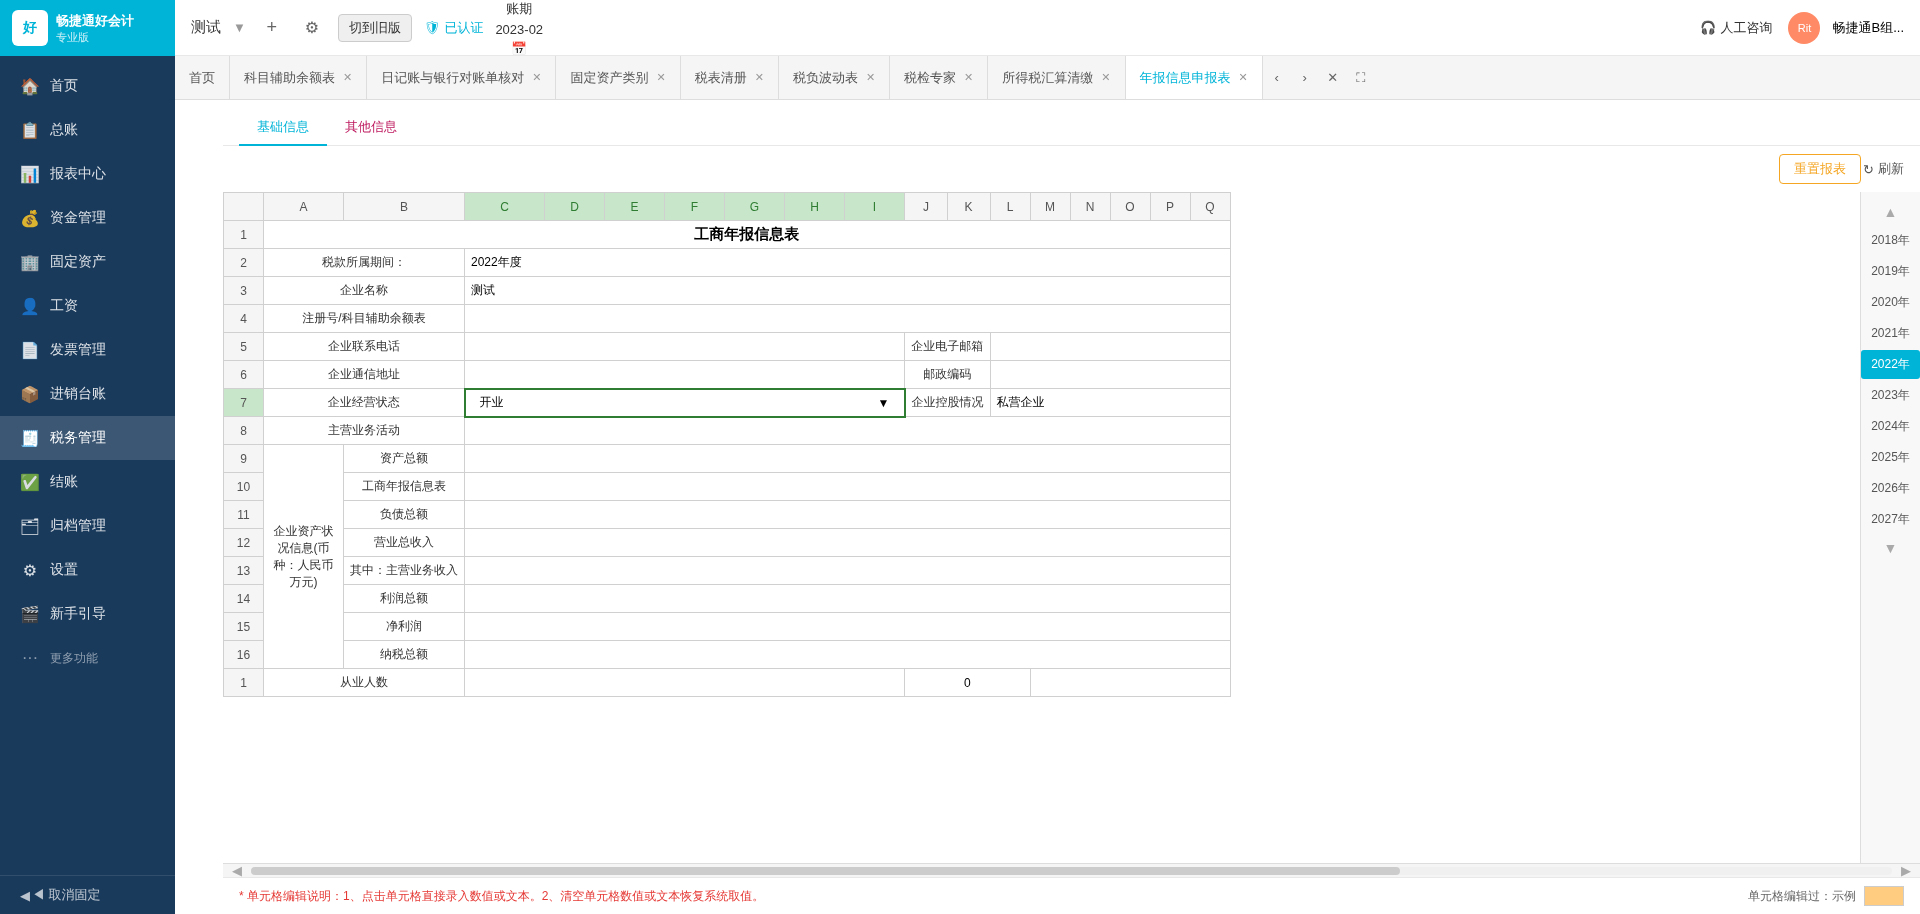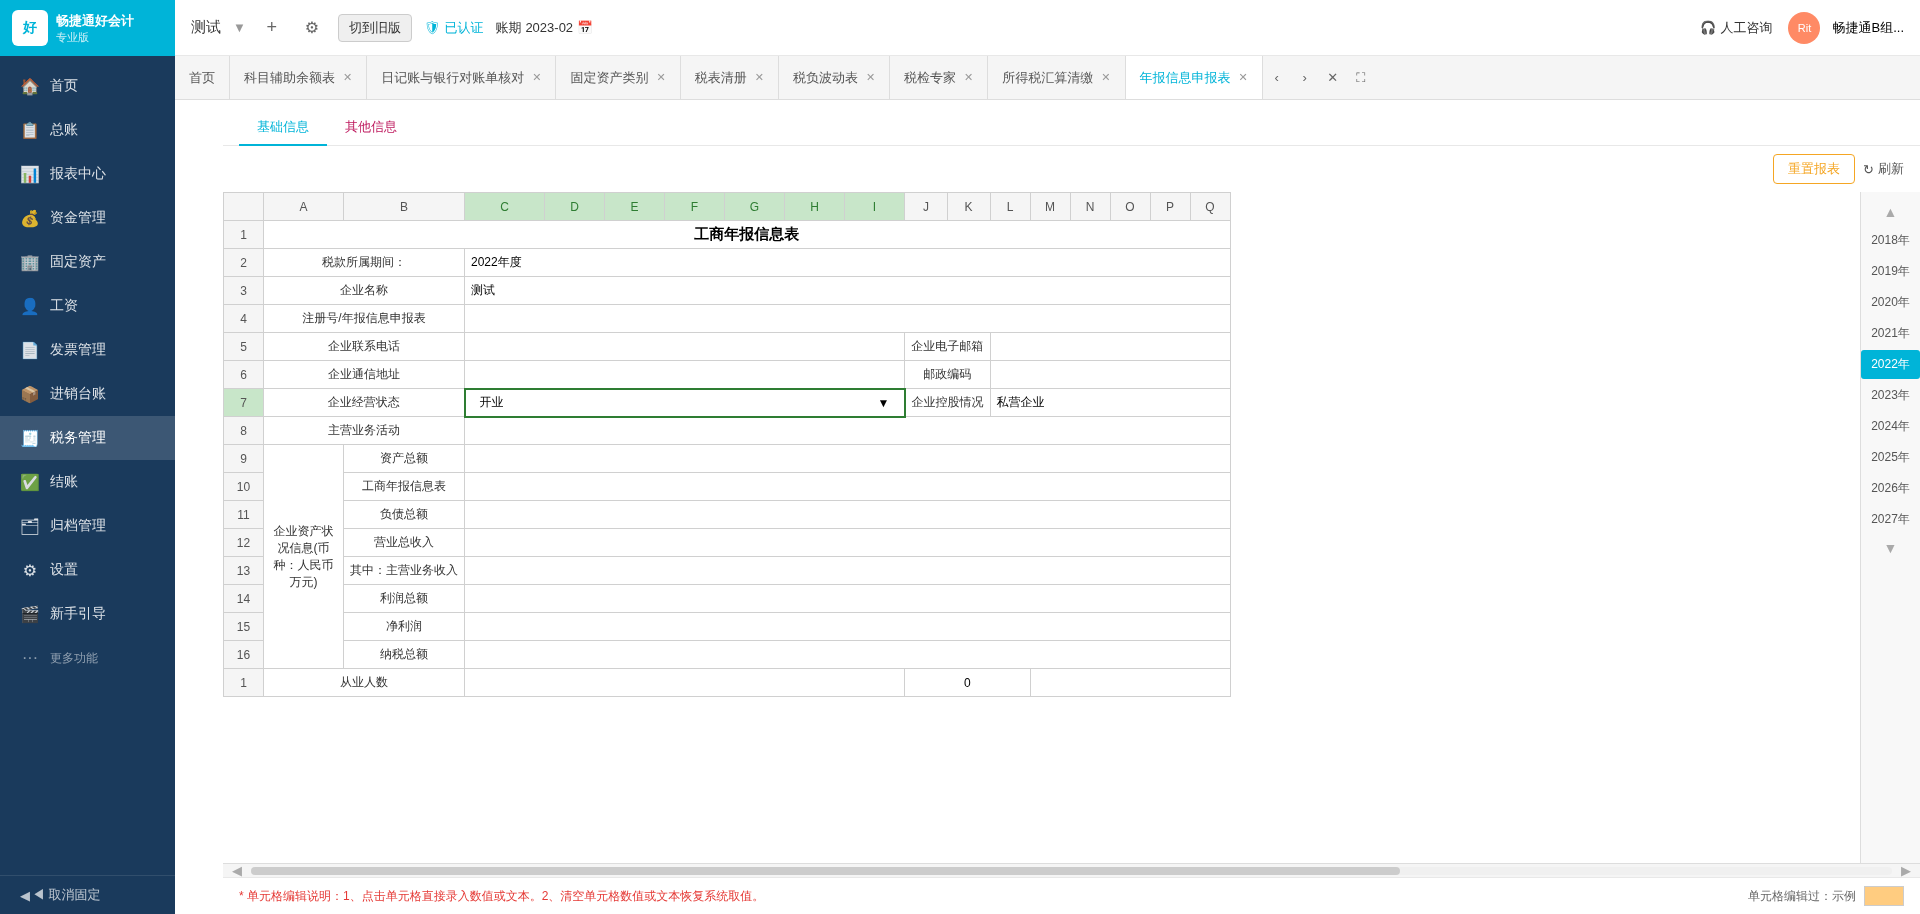--- a/index.html
+++ b/index.html
@@ -22,21 +22,21 @@
     
     .main { flex: 1; display: flex; flex-direction: column; overflow: hidden; }
 
     
     .topbar { height: 56px; background: #fff; border-bottom: 1px solid #e8e8e8; display: flex; align-items: center; padding: 0 16px; gap: 12px; flex-shrink: 0; }
     .topbar-title { font-size: 15px; color: #333; font-weight: 500; }
     .topbar-dropdown { color: #999; cursor: pointer; }
     .topbar-btn { width: 28px; height: 28px; display: flex; align-items: center; justify-content: center; cursor: pointer; color: #666; font-size: 18px; }
     .topbar-switch { border: 1px solid #ccc; border-radius: 4px; padding: 4px 10px; font-size: 13px; color: #333; cursor: pointer; }
     .topbar-certified { color: #00b4d8; display: flex; align-items: center; gap: 4px; font-size: 13px; }
-    .topbar-period { font-size: 13px; color: #333; display: flex; align-items: center; gap: 4px; }
+    .topbar-period { font-size: 13px; color: #333; display: flex; align-items: center; gap: 4px; flex-direction: column; }
     .topbar-right { margin-left: auto; display: flex; align-items: center; gap: 16px; }
     .topbar-service { display: flex; align-items: center; gap: 4px; color: #333; font-size: 13px; cursor: pointer; }
     .topbar-user { display: flex; align-items: center; gap: 12px; cursor: pointer; }
     .user-avatar { width: 32px; height: 32px; border-radius: 50%; background: #ff7043; display: flex; align-items: center; justify-content: center; color: #fff; font-size: 13px; overflow: hidden; }
 
     
     .tabbar { height: 44px; background: #f5f5f5; border-bottom: 1px solid #ddd; display: flex; align-items: center; overflow: hidden; flex-shrink: 0; }
     .tab-item { height: 44px; padding: 0 14px; display: flex; align-items: center; gap: 6px; font-size: 13px; color: #555; cursor: pointer; border-right: 1px solid #ddd; white-space: nowrap; flex-shrink: 0; background: #f5f5f5; }
     .tab-item.active { background: #fff; color: #00b4d8; border-bottom: 2px solid #00b4d8; height: 46px; margin-bottom: -2px; }
     .tab-close { color: #999; font-size: 11px; cursor: pointer; margin-left: 2px; }
@@ -48,21 +48,21 @@
 
     
     .spreadsheet-wrapper { flex: 1; display: flex; flex-direction: column; overflow: hidden; padding-left: 48px; }
 
     
     .subtab-bar { padding: 10px 16px 0; border-bottom: 1px solid #e8e8e8; display: flex; align-items: center; gap: 0; flex-shrink: 0; }
     .subtab { padding: 8px 18px; font-size: 13px; color: #be185d; cursor: pointer; border-bottom: 2px solid transparent; margin-bottom: -1px; }
     .subtab.active { color: #00b4d8; border-bottom-color: #00b4d8; font-weight: 500; }
 
     
-    .spreadsheet-toolbar { padding: 8px 16px; display: flex; align-items: center; justify-content: flex-end; gap: 8px; flex-shrink: 0; }
+    .spreadsheet-toolbar { padding: 8px 16px; display: flex; align-items: center; justify-content: flex-end; gap: 2px; flex-shrink: 0; }
     .btn-reset { border: 1px solid #f5a623; color: #f5a623; background: #fff; border-radius: 4px; padding: 5px 14px; font-size: 13px; cursor: pointer; }
     .btn-refresh { background: none; border: none; color: #555; font-size: 13px; cursor: pointer; display: flex; align-items: center; gap: 4px; }
 
     
     .spreadsheet-container { flex: 1; overflow: hidden; position: relative; display: flex; }
     .spreadsheet-main { flex: 1; overflow: auto; }
     .spreadsheet-right-panel { width: 60px; background: #f8f8f8; border-left: 1px solid #ddd; display: flex; flex-direction: column; align-items: center; padding: 8px 0; gap: 2px; flex-shrink: 0; overflow-y: auto; }
     .year-item { font-size: 12px; color: #555; padding: 6px 8px; cursor: pointer; border-radius: 3px; text-align: center; width: 100%; }
     .year-item.active { background: #00b4d8; color: #fff; }
     .panel-arrow { color: #aaa; font-size: 14px; cursor: pointer; padding: 4px; }
@@ -300,21 +300,21 @@
                 </tr>
 
                 <tr>
                   <td class="row-num">3</td>
                   <td class="cell-label cell-center" colspan="2">企业名称</td>
                   <td colspan="15">测试</td>
                 </tr>
 
                 <tr>
                   <td class="row-num">4</td>
-                  <td class="cell-label cell-center" colspan="2">注册号/年报信息申报表</td>
+                  <td class="cell-label cell-center" colspan="2">注册号/科目辅助余额表</td>
                   <td colspan="15"></td>
                 </tr>
 
                 <tr>
                   <td class="row-num">5</td>
                   <td class="cell-label cell-center" colspan="2">企业联系电话</td>
                   <td colspan="7"></td>
                   <td class="cell-label cell-center" colspan="2">企业电子邮箱</td>
                   <td colspan="6"></td>
                 </tr>

